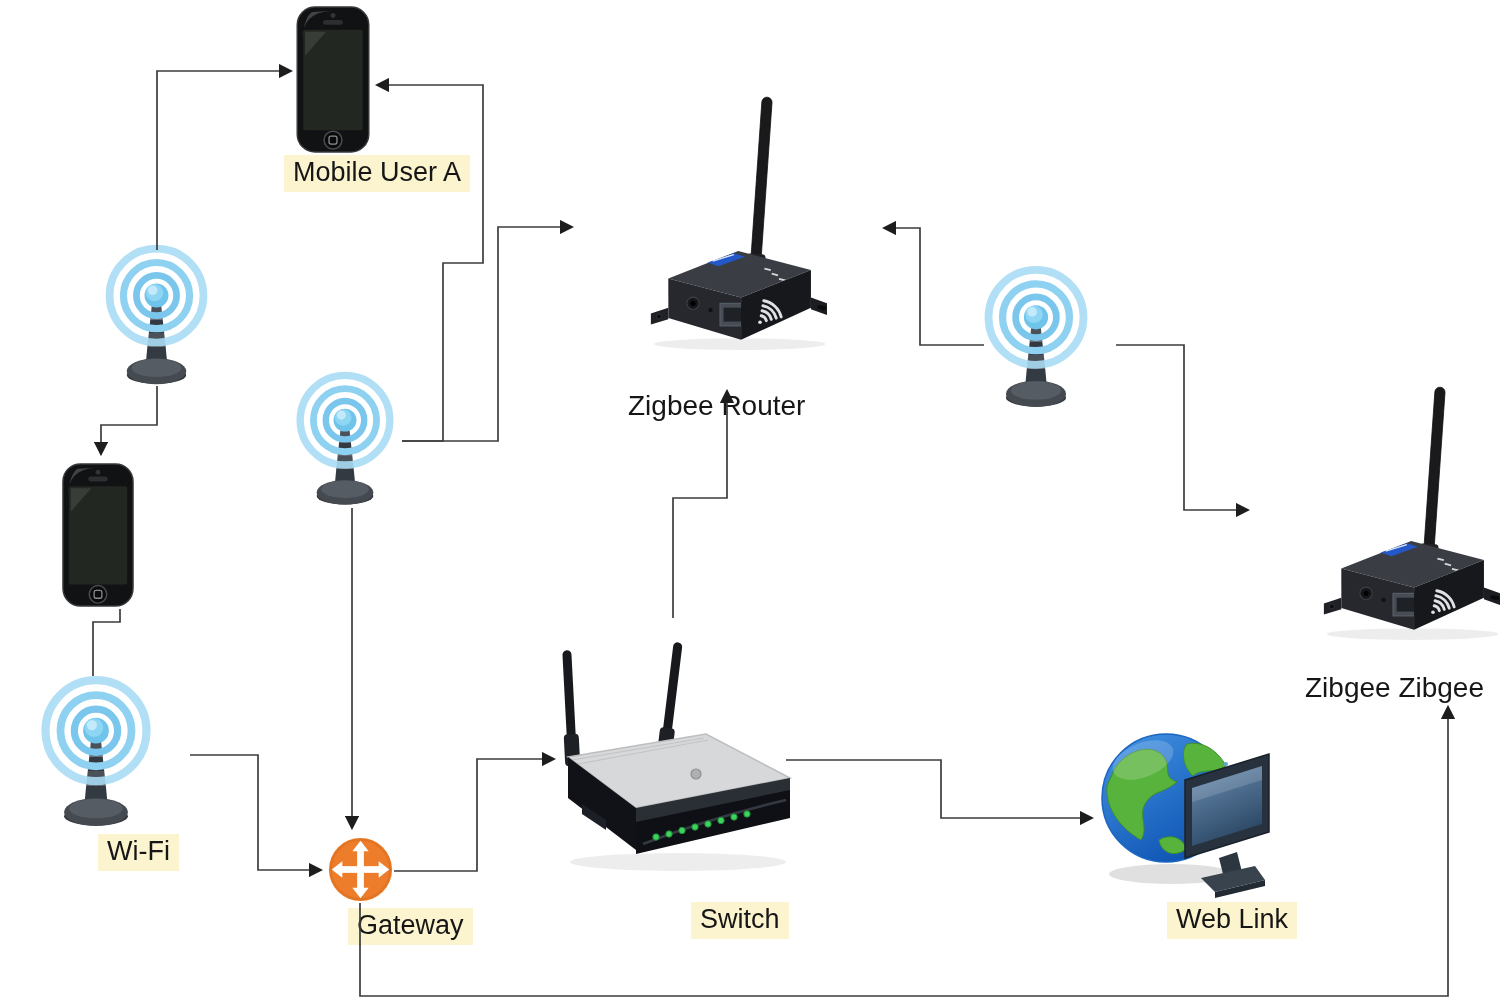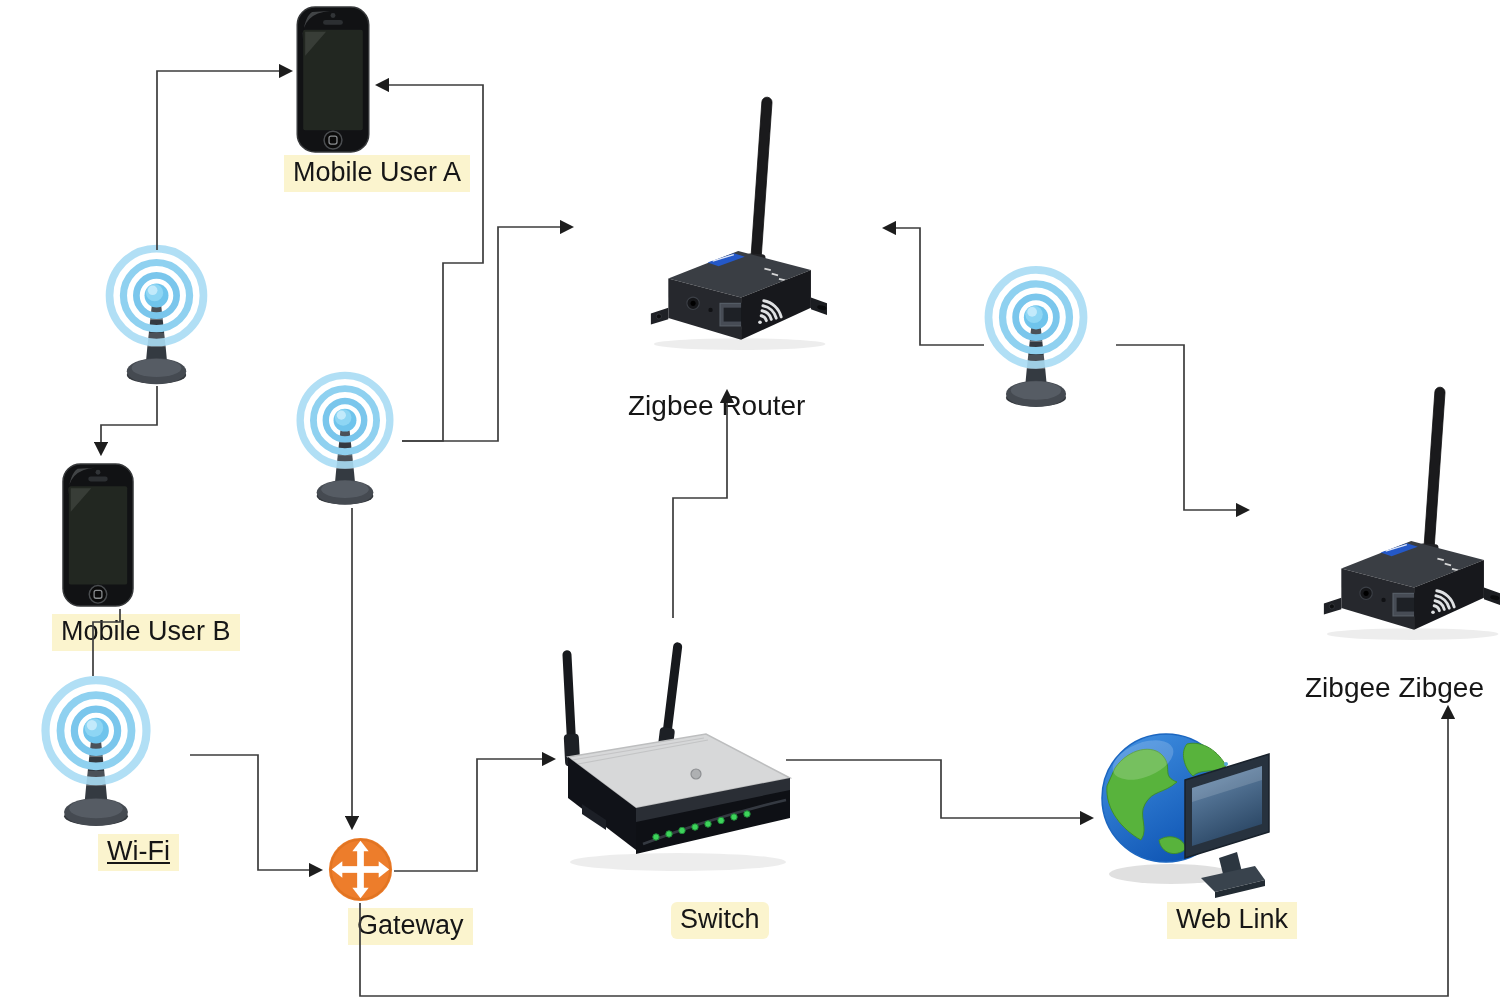--- a/index.html
+++ b/index.html
@@ -76,40 +76,39 @@
       <rect x="1" y="1" width="72" height="146" rx="18" fill="#111214" stroke="#36383a" stroke-width="1.5"></rect>
       <path d="M6,34 Q6,7 34,5 L16,6 Q8,11 6,34 Z" fill="#6a6d70" opacity="0.55"></path>
       <circle cx="37" cy="9.5" r="2.5" fill="#313437"></circle>
       <rect x="27" y="14" width="20" height="5" rx="2.5" fill="#2c2f32"></rect>
       <rect x="7" y="24" width="60" height="101" rx="2" fill="#222721"></rect>
       <path d="M9,26 L30,26 L9,50 Z" fill="#ffffff" opacity="0.10"></path>
       <circle cx="37" cy="135" r="9" fill="#0a0a0a" stroke="#4a4d50" stroke-width="1.5"></circle>
       <rect x="33" y="131" width="8" height="8" rx="2" fill="none" stroke="#8a8d90" stroke-width="1.3"></rect>
     </svg>
   </div>
-  <div class="lbl hl" style="left:4px;top:614px;">Mobile User B</div>
 
   <div class="node" style="left:33px;top:672px;width:126px;height:170px;">
     <svg width="126" height="170" viewBox="0 0 120 165">
       <polygon points="55,68 65,68 66.5,82 53.5,82" fill="#4b5158"></polygon>
       <polygon points="53.5,82 66.5,82 68,96 52,96" fill="#343a41"></polygon>
       <polygon points="52,96 68,96 69.5,110 50.5,110" fill="#4b5158"></polygon>
       <polygon points="50.5,110 69.5,110 71,126 49,126" fill="#343a41"></polygon>
       <ellipse cx="60" cy="140" rx="31" ry="9" fill="#33373c"></ellipse>
       <ellipse cx="60" cy="136" rx="31" ry="13.5" fill="#454a51"></ellipse>
       <ellipse cx="60" cy="132.5" rx="26" ry="9.5" fill="#565c64"></ellipse>
       <circle cx="60" cy="57" r="49" stroke="#a9dbf4" stroke-width="8" fill="none" opacity="0.9"></circle>
       <circle cx="60" cy="57" r="34.5" stroke="#8fd1f0" stroke-width="7.5" fill="none"></circle>
       <circle cx="60" cy="57" r="21" stroke="#7ac6ec" stroke-width="7" fill="none"></circle>
       <circle cx="60" cy="57" r="12.5" fill="#6fc4ec"></circle>
       <circle cx="58" cy="54" r="9" fill="#8ed6f4"></circle>
       <circle cx="56" cy="51.5" r="5" fill="#c2eafb"></circle>
     </svg>
   </div>
-  <div class="lbl hl" style="left:50px;top:834px;text-decoration:underline;">Wi-Fi</div>
+  <div class="lbl hl" style="left:50px;top:834px;">Wi-Fi</div>
 
   <div class="node" style="left:289px;top:368px;width:112px;height:151px;">
     <svg width="112" height="151" viewBox="0 0 120 165">
       <polygon points="55,68 65,68 66.5,82 53.5,82" fill="#4b5158"></polygon>
       <polygon points="53.5,82 66.5,82 68,96 52,96" fill="#343a41"></polygon>
       <polygon points="52,96 68,96 69.5,110 50.5,110" fill="#4b5158"></polygon>
       <polygon points="50.5,110 69.5,110 71,126 49,126" fill="#343a41"></polygon>
       <ellipse cx="60" cy="140" rx="31" ry="9" fill="#33373c"></ellipse>
       <ellipse cx="60" cy="136" rx="31" ry="13.5" fill="#454a51"></ellipse>
       <ellipse cx="60" cy="132.5" rx="26" ry="9.5" fill="#565c64"></ellipse>
@@ -248,21 +247,21 @@
           <circle cx="121" cy="192" r="3.2"></circle>
         <circle cx="134" cy="188.5" r="3.2"></circle>
           <circle cx="147" cy="185" r="3.2"></circle>
         <circle cx="160" cy="182" r="3.2"></circle>
           <circle cx="173" cy="178.5" r="3.2"></circle>
         <circle cx="186" cy="175" r="3.2"></circle>
           <circle cx="199" cy="172" r="3.2"></circle>
       </g>
     </svg>
   </div>
-  <div class="lbl hl" style="left:623px;top:902px;border-radius:6px;">Switch</div>
+  <div class="lbl hl" style="left:643px;top:902px;">Switch</div>
 
   <div class="node" style="left:1093px;top:722px;width:182px;height:192px;">
     <svg width="182" height="192" viewBox="0 0 182 192">
       <defs>
         <linearGradient id="gGlobe" x1="0" y1="0" x2="0.6" y2="1">
           <stop offset="0" stop-color="#4494e4"></stop>
             <stop offset="1" stop-color="#0f55b4"></stop>
         </linearGradient>
         <linearGradient id="gScreen" x1="0" y1="0" x2="0.4" y2="1">
           <stop offset="0" stop-color="#6c8fb3"></stop>

